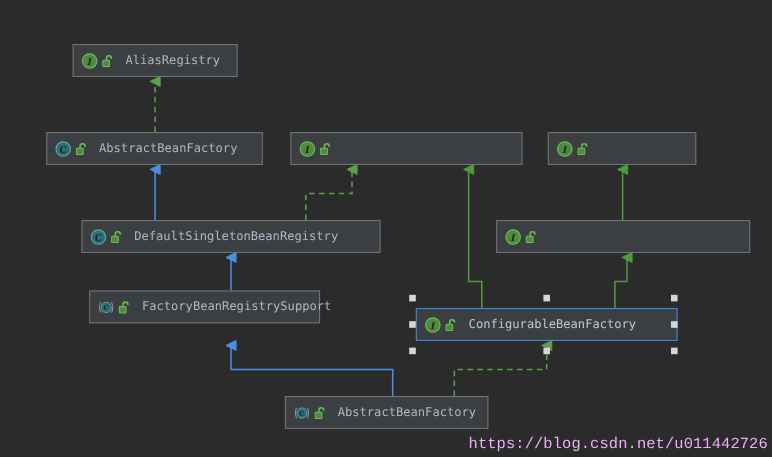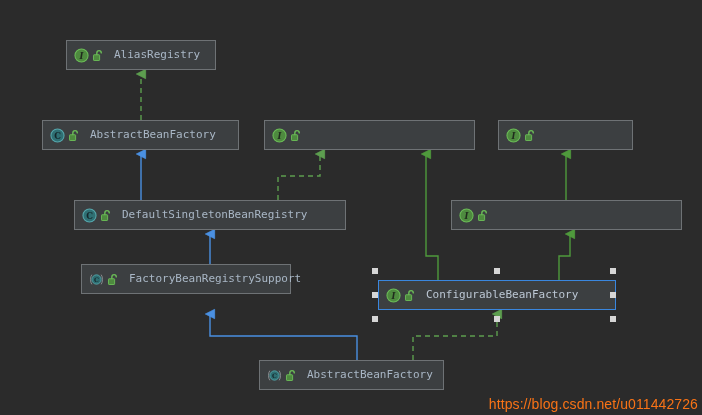--- a/index.html
+++ b/index.html
@@ -67,22 +67,22 @@
     position: absolute;
     width: 6px;
     height: 6px;
     background: #d6d6d6;
     z-index: 6;
   }
   #watermark {
     position: absolute;
     right: 4px;
     bottom: 3px;
-    color: #f97316;
-    font-family: Liberation Sans, sans-serif;
+    color: #f0abfc;
+    font-family: Liberation Mono, monospace;
     font-size: 14px;
     letter-spacing: 0.1px;
     z-index: 7;
   }
 </style>
 </head>
 <body>
 
 <div id="canvas">
 

